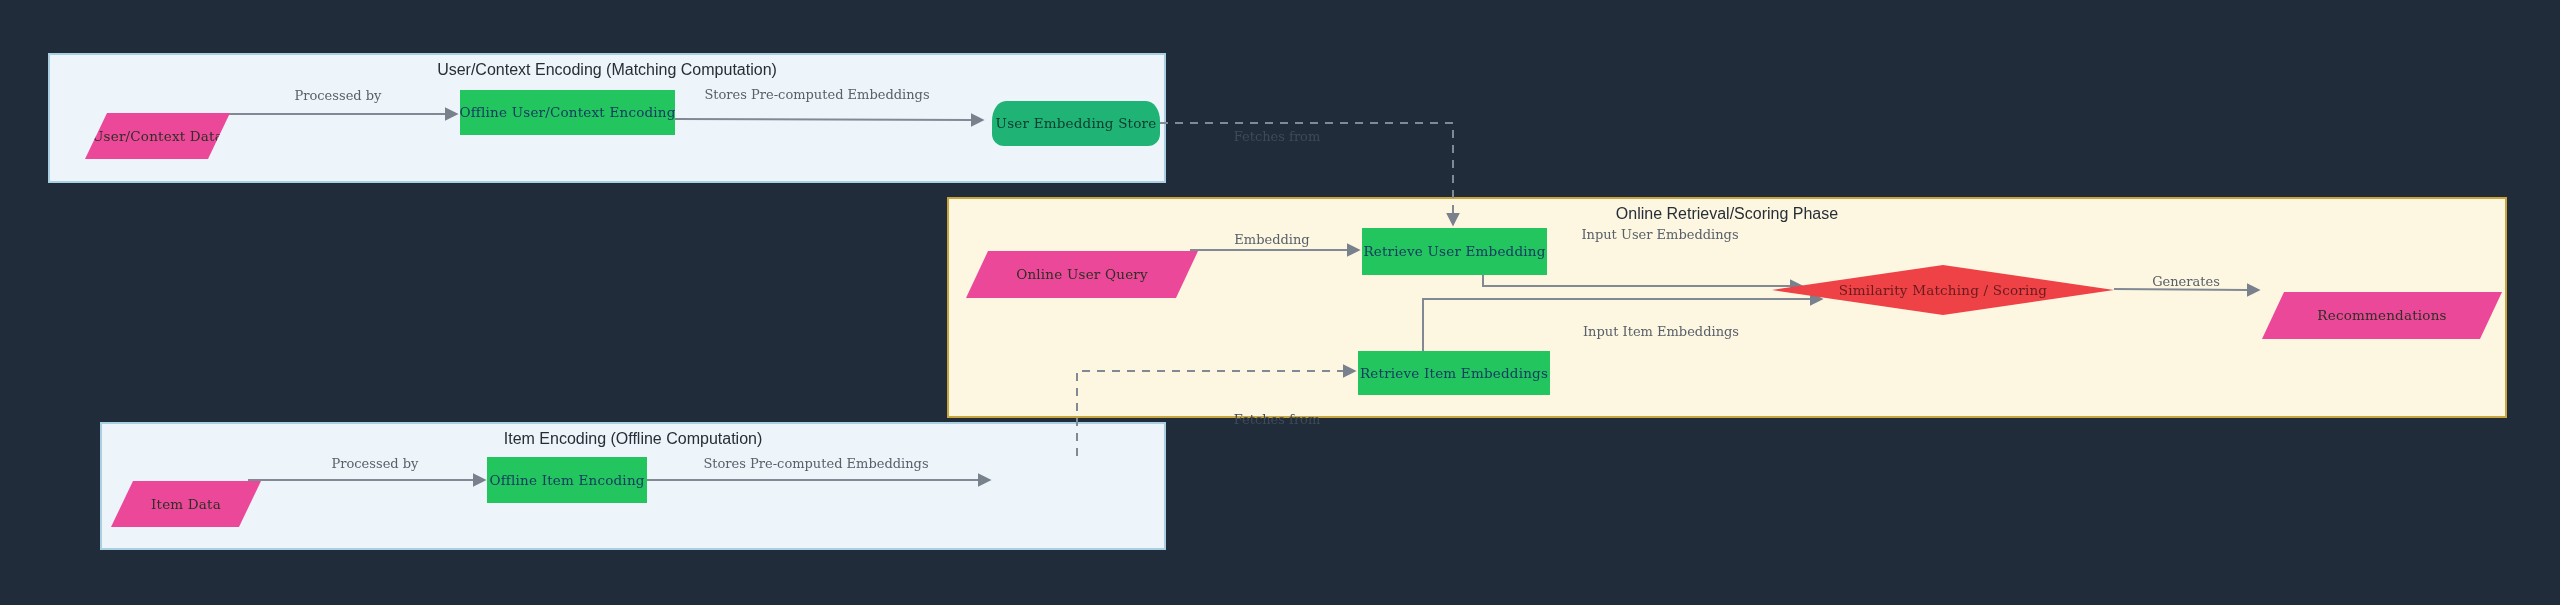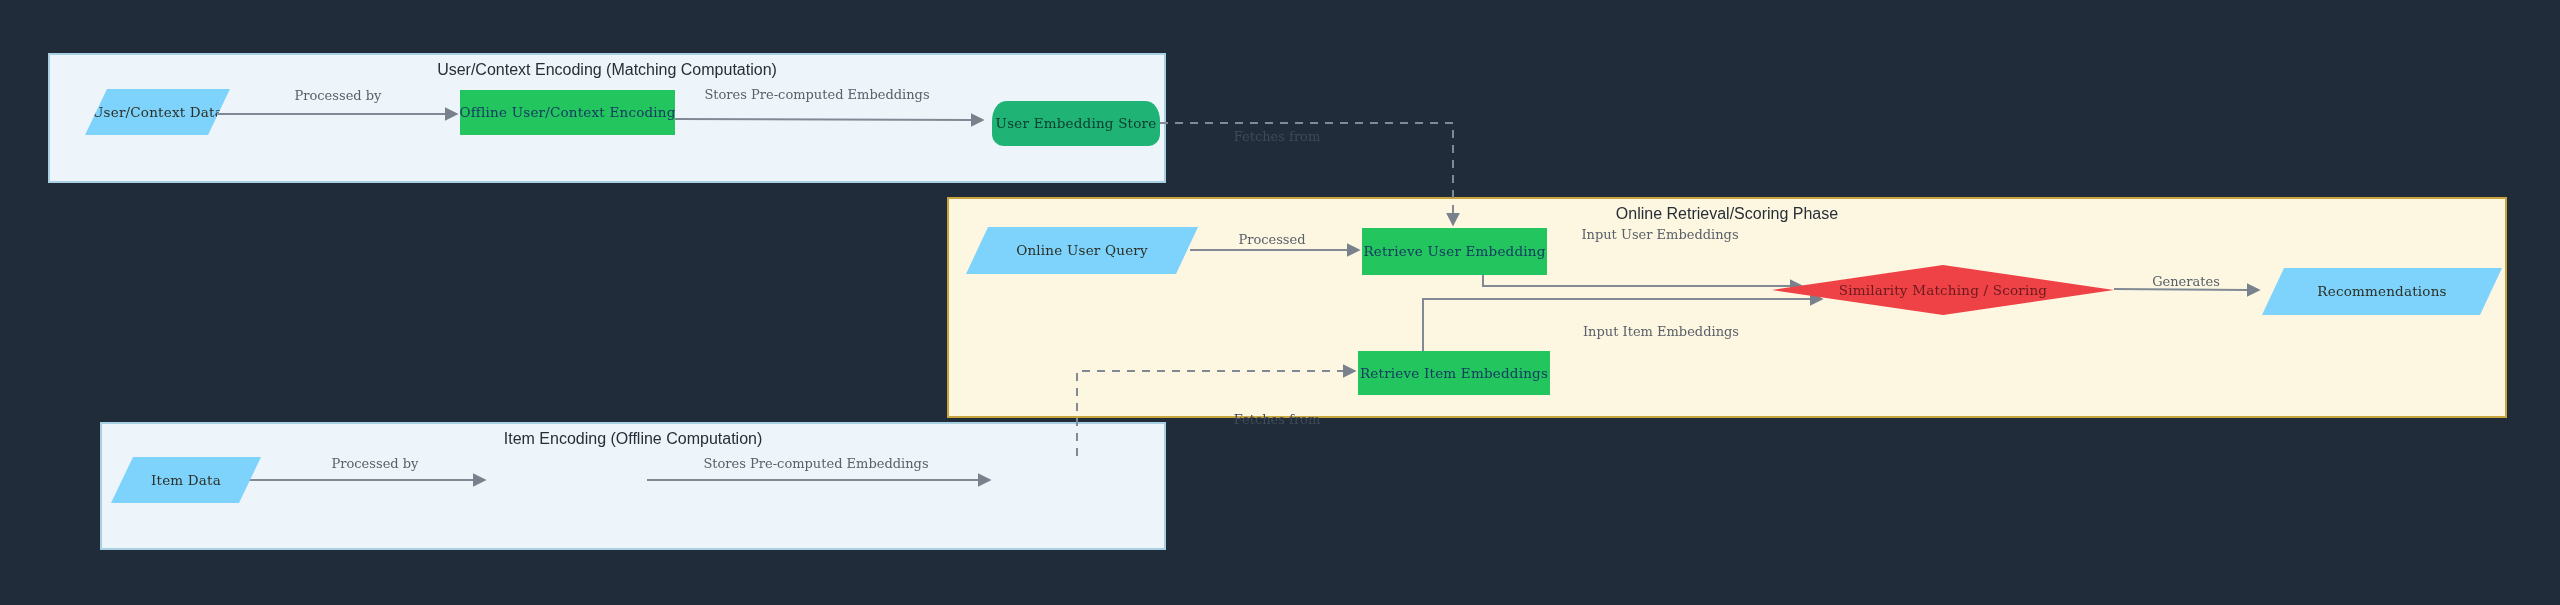--- a/index.html
+++ b/index.html
@@ -25,21 +25,21 @@
   svg.edges{position:absolute;left:0;top:0;z-index:2;}
 
   
   .node{
     position:absolute;z-index:3;display:flex;align-items:center;justify-content:center;
     font-family:"DejaVu Serif","Liberation Serif",serif;font-size:13.5px;
     letter-spacing:.2px;text-align:center;line-height:1.1;box-sizing:border-box;
     white-space:nowrap;
   }
   .para{clip-path:polygon(22px 0, 100% 0, calc(100% - 22px) 100%, 0 100%);}
-  .orange{background:#7dd3fc;color:#2e2f25;}
+  .orange{background:#ec4899;color:#2e2f25;margin-top:24px;}
   .rect{background:#22c55e;color:#173c61;}
   .store{background:#1fb376;color:#0e3b2e;border-radius:14px 14px 12px 12px / 20px 20px 12px 12px;}
   .diamond{background:#ee4246;color:#6b1a1d;clip-path:polygon(50% 0,100% 50%,50% 100%,0 50%);}
 
   #n-user-context-data{left:85px;top:89px;width:145px;height:46px;}
   #n-offline-ucenc{left:460px;top:90px;width:215px;height:45px;}
   #n-user-store{left:992px;top:101px;width:168px;height:45px;}
   #n-online-query{left:966px;top:227px;width:232px;height:47px;}
   #n-retrieve-user{left:1362px;top:228px;width:185px;height:47px;text-align:center;}
   #n-retrieve-items{left:1358px;top:351px;width:192px;height:44px;}
@@ -104,25 +104,26 @@
 
   <div class="node para orange" id="n-user-context-data">User/Context Data</div>
   <div class="node rect" id="n-offline-ucenc">Offline User/Context Encoding</div>
   <div class="node store" id="n-user-store">User Embedding Store</div>
   <div class="node para orange" id="n-online-query">Online User Query</div>
   <div class="node rect" id="n-retrieve-user">Retrieve User Embedding</div>
   <div class="node rect" id="n-retrieve-items">Retrieve Item Embeddings</div>
   <div class="node diamond" id="n-similarity">Similarity Matching / Scoring</div>
   <div class="node para orange" id="n-recommendations">Recommendations</div>
   <div class="node para orange" id="n-item-data">Item Data</div>
+  <div class="node rect" id="n-offline-item-enc">Offline Item Encoding</div>
 
   <div class="edge-label" id="el-0">Processed by</div>
   <div class="edge-label" id="el-1">Stores Pre-computed Embeddings</div>
   <div class="edge-label on-dark" id="el-2">Fetches from</div>
-  <div class="edge-label" id="el-3">Processed</div>
+  <div class="edge-label" id="el-3">Embedding</div>
   <div class="edge-label" id="el-4">Input User Embeddings</div>
   <div class="edge-label" id="el-5">Input Item Embeddings</div>
   <div class="edge-label" id="el-6">Generates</div>
   <div class="edge-label on-dark" id="el-7">Fetches from</div>
   <div class="edge-label" id="el-8">Processed by</div>
   <div class="edge-label" id="el-9">Stores Pre-computed Embeddings</div>
 
 </div>
 
 </body></html>

